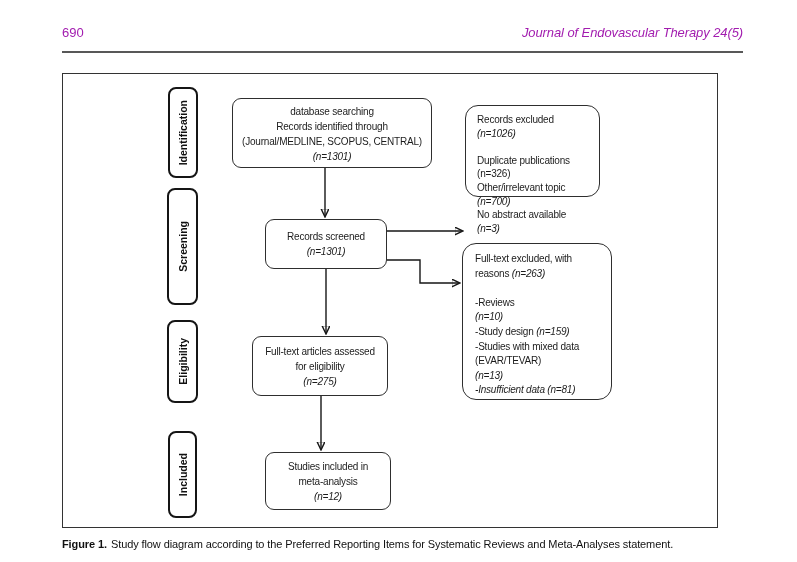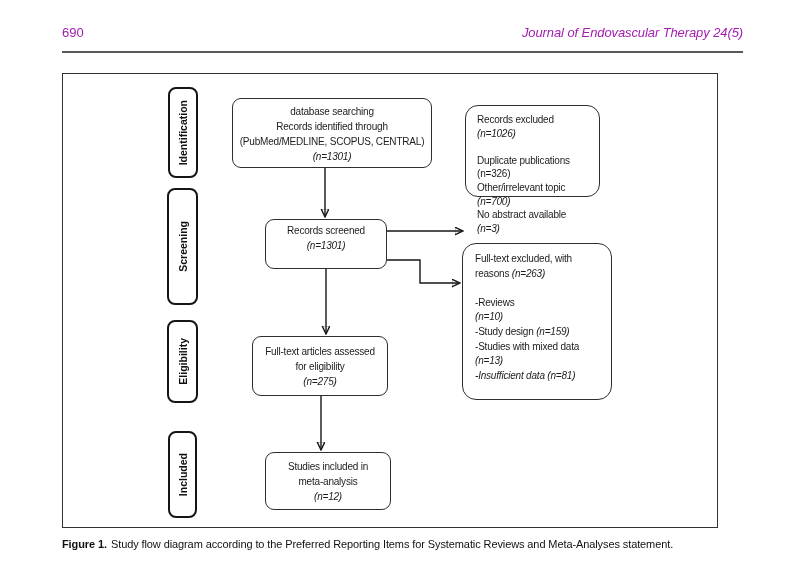--- a/index.html
+++ b/index.html
@@ -45,21 +45,21 @@
   .fbox {
     position:absolute; border:1.5px solid #2e2e2e; background:#fff;
     font-size:10px; letter-spacing:-0.2px; line-height:15px; color:#1c1c1c;
   }
   .ta-c { text-align:center; }
   .ta-l { text-align:left; }
   .bline { white-space:nowrap; }
   .it { font-style:italic; }
 
   .fbox-identified        { left:232px; top:98px;  width:200px; height:70px;  border-radius:9px;  padding-top:5px; }
-  .fbox-screened          { left:265px; top:219px; width:122px; height:50px;  border-radius:9px;  padding-top:3px; }
+  .fbox-screened          { left:265px; top:219px; width:122px; height:50px;  border-radius:9px;  padding-top:9px; }
   .fbox-fulltext-assessed { left:252px; top:336px; width:136px; height:60px;  border-radius:9px;  padding-top:7px; }
   .fbox-included          { left:265px; top:452px; width:126px; height:58px;  border-radius:9px;  padding-top:6px; }
   .fbox-records-excluded  { left:465px; top:105px; width:135px; height:92px; border-radius:13px; padding:7px 5px 0 11px; line-height:13.6px; }
   .fbox-fulltext-excluded { left:462px; top:243px; width:150px; height:157px; border-radius:14px; padding:8px 5px 0 12px; line-height:14.6px; }
 
   
   .arrows { position:absolute; left:0; top:0; pointer-events:none; }
   .arrows path { stroke:#161616; stroke-width:1.4; fill:none; }
 
   
@@ -91,21 +91,21 @@
   <div class="stage stage-eligibility">
     <span>Eligibility</span>
   </div>
   <div class="stage stage-included">
     <span>Included</span>
   </div>
 
   <div class="fbox fbox-identified ta-c">
       <div class="bline"><span>database searching</span></div>
       <div class="bline"><span>Records identified through</span></div>
-      <div class="bline"><span>(PubMed/MEDLINE, SCOPUS, CENTRAL)</span></div>
+      <div class="bline"><span>(Journal/MEDLINE, SCOPUS, CENTRAL)</span></div>
       <div class="bline"><span class="it">(n=1301)</span></div>
     </div>
   <div class="fbox fbox-screened ta-c">
       <div class="bline"><span>Records screened</span></div>
       <div class="bline"><span class="it">(n=1301)</span></div>
     </div>
   <div class="fbox fbox-fulltext-assessed ta-c">
       <div class="bline"><span>Full-text articles assessed</span></div>
       <div class="bline"><span>for eligibility</span></div>
       <div class="bline"><span class="it">(n=275)</span></div>
@@ -127,20 +127,21 @@
       <div class="bline"><span class="it">(n=3)</span></div>
     </div>
   <div class="fbox fbox-fulltext-excluded ta-l">
       <div class="bline"><span>Full-text excluded, with</span></div>
       <div class="bline"><span>reasons </span><span class="it">(n=263)</span></div>
       <div class="bline">&nbsp;</div>
       <div class="bline"><span>-Reviews</span></div>
       <div class="bline"><span class="it">(n=10)</span></div>
       <div class="bline"><span>-Study design </span><span class="it">(n=159)</span></div>
       <div class="bline"><span>-Studies with mixed data</span></div>
+      <div class="bline"><span>(EVAR/TEVAR)</span></div>
       <div class="bline"><span class="it">(n=13)</span></div>
       <div class="bline"><span class="it">-Insufficient data (n=81)</span></div>
     </div>
 
   <svg class="arrows" width="797" height="562" viewBox="0 0 797 562">
     <defs>
       <marker id="ah" markerUnits="userSpaceOnUse" markerWidth="9" markerHeight="9" refX="7.5" refY="4" orient="auto">
         <path d="M0,0 L8.5,4 L0,8 Z" fill="#161616" stroke="none"></path>
       </marker>
     </defs>

